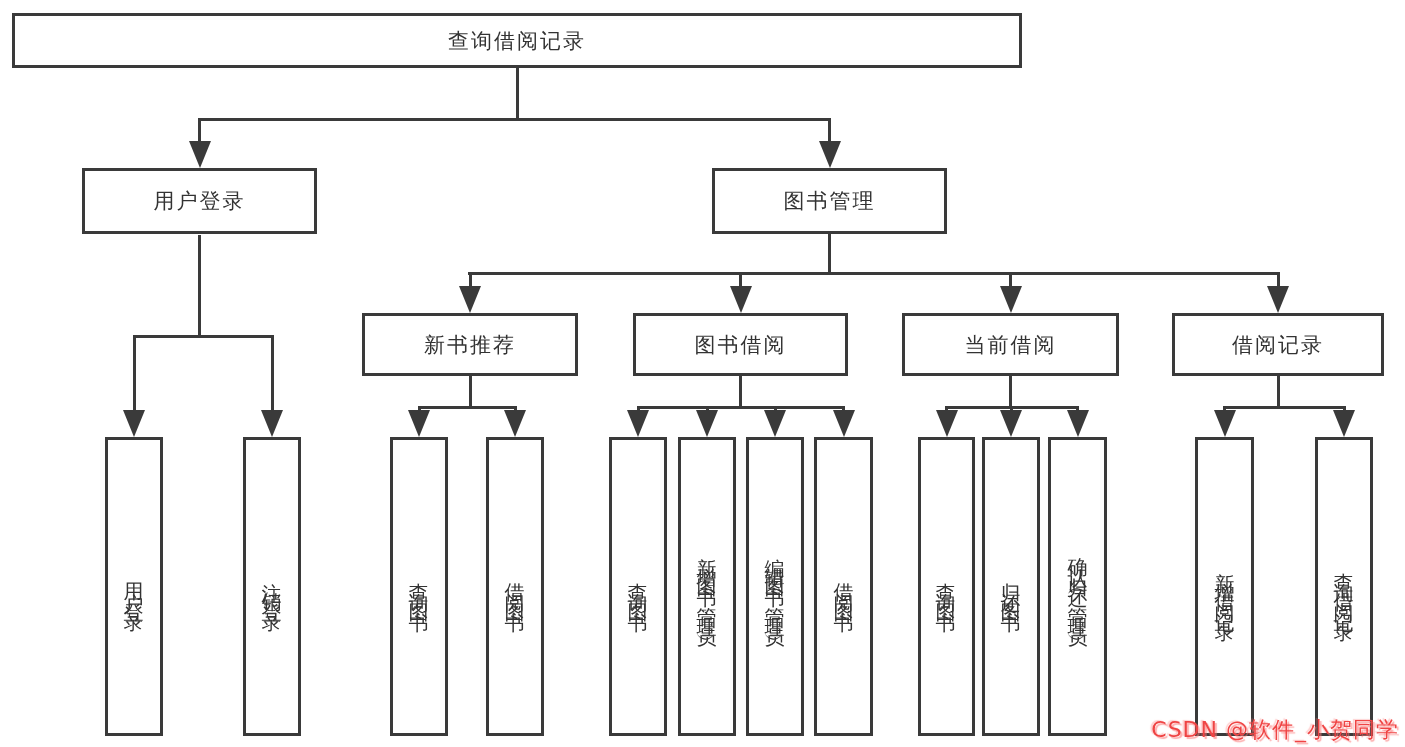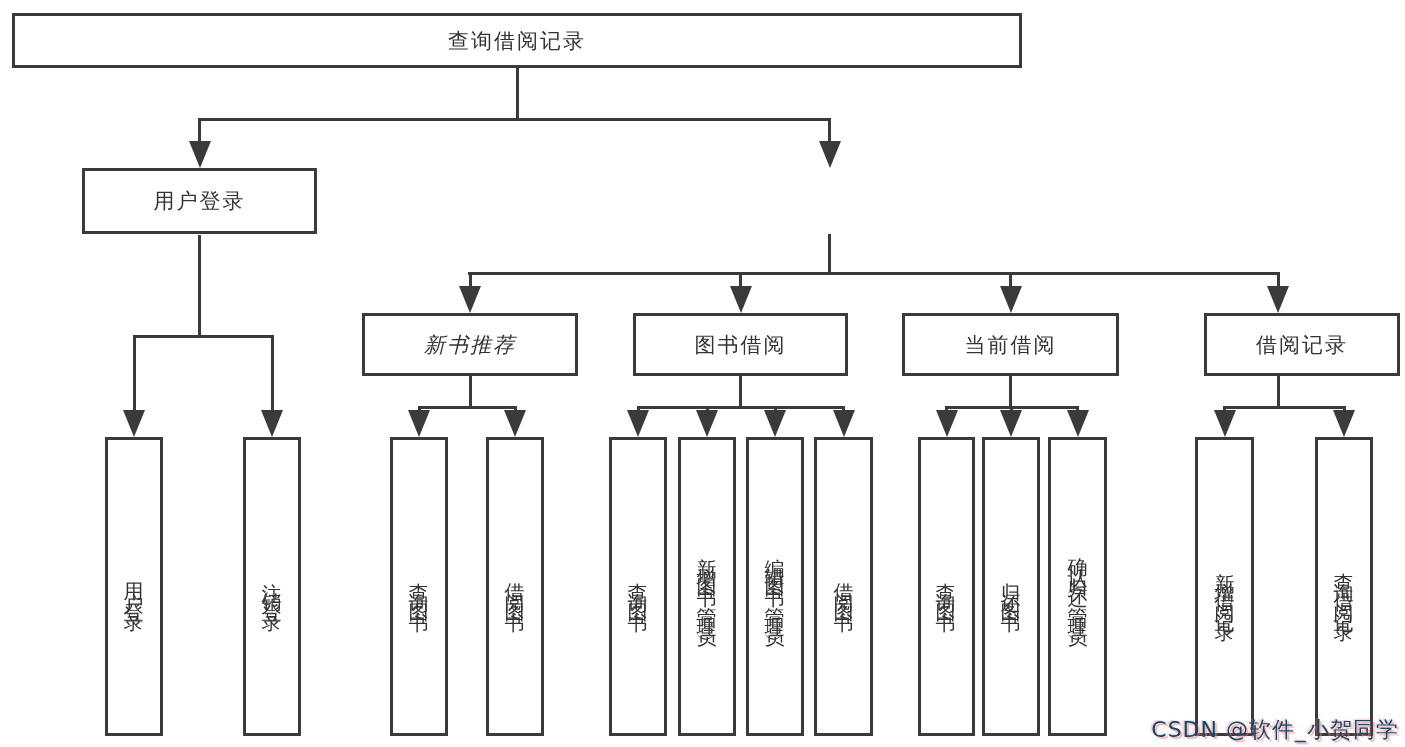--- a/index.html
+++ b/index.html
@@ -35,21 +35,21 @@
   .ahead{
     position:absolute;width:0;height:0;
     border-left:11px solid transparent;
     border-right:11px solid transparent;
     border-top:27px solid #3a3a3a;
   }
   .watermark{
     position:absolute;
     right:6px;bottom:2px;
     font-size:22px;
-    color:#0c4a6e;
+    color:#ef4444;
     letter-spacing:1px;
     text-shadow:2px 2px 1px rgba(252,120,120,0.60), -2px -1px 1px rgba(252,120,120,0.35);
     z-index:5;
   }
 </style>
 </head>
 <body>
 
 <div id="canvas">
   <div class="watermark">CSDN @软件_小贺同学</div>
@@ -100,24 +100,25 @@
     <div class="line" style="left: 1009.5px; top: 406px; width: 3px; height: 6px;"></div>
     <div class="ahead" style="left: 1000px; top: 410px;"></div>
     <div class="line" style="left: 1076px; top: 406px; width: 3px; height: 6px;"></div>
     <div class="ahead" style="left: 1066.5px; top: 410px;"></div>
     <div class="line" style="left: 1223px; top: 406px; width: 3px; height: 6px;"></div>
     <div class="ahead" style="left: 1213.5px; top: 410px;"></div>
     <div class="line" style="left: 1342.5px; top: 406px; width: 3px; height: 6px;"></div>
     <div class="ahead" style="left: 1333px; top: 410px;"></div>
     <div class="node" style="left: 12px; top: 13px; width: 1010px; height: 55px;">查询借阅记录</div>
     <div class="node" style="left: 82px; top: 168px; width: 235px; height: 66px;">用户登录</div>
-    <div class="node" style="left: 362px; top: 313px; width: 216px; height: 63px; font-style: italic;">新书推荐</div>
+    <div class="node" style="left: 712px; top: 168px; width: 235px; height: 66px;">图书管理</div>
+    <div class="node" style="left: 362px; top: 313px; width: 216px; height: 63px;">新书推荐</div>
     <div class="node" style="left: 902px; top: 313px; width: 217px; height: 63px;">当前借阅</div>
     <div class="node" style="left: 633px; top: 313px; width: 215px; height: 63px;">图书借阅</div>
-    <div class="node" style="left: 1204px; top: 313px; width: 196px; height: 63px;">借阅记录</div>
+    <div class="node" style="left: 1172px; top: 313px; width: 212px; height: 63px;">借阅记录</div>
     <div class="node vert" style="left: 105px; top: 437px; width: 58px; height: 299px;">用户登录</div>
     <div class="node vert" style="left: 243px; top: 437px; width: 58px; height: 299px;">注销登录</div>
     <div class="node vert" style="left: 390px; top: 437px; width: 58px; height: 299px;">查询图书</div>
     <div class="node vert" style="left: 486px; top: 437px; width: 58px; height: 299px;">借阅图书</div>
     <div class="node vert" style="left: 609px; top: 437px; width: 58px; height: 299px;">查询图书</div>
     <div class="node vert" style="left: 678px; top: 437px; width: 58px; height: 299px;">新增图书（管理员）</div>
     <div class="node vert" style="left: 746px; top: 437px; width: 58px; height: 299px;">编辑图书（管理员）</div>
     <div class="node vert" style="left: 814px; top: 437px; width: 59px; height: 299px;">借阅图书</div>
     <div class="node vert" style="left: 918px; top: 437px; width: 57px; height: 299px;">查询图书</div>
     <div class="node vert" style="left: 982px; top: 437px; width: 58px; height: 299px;">归还图书</div>

